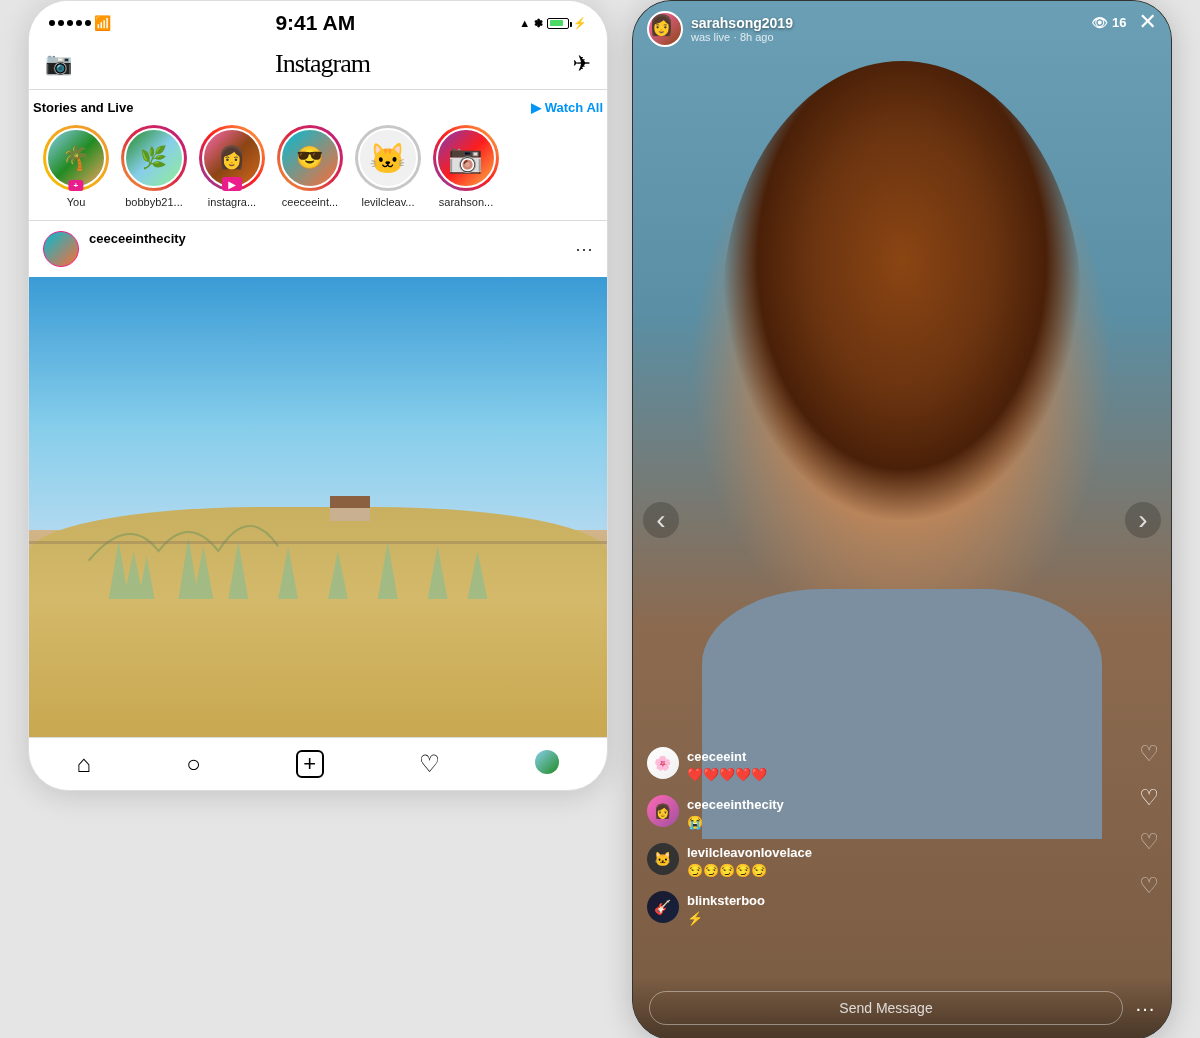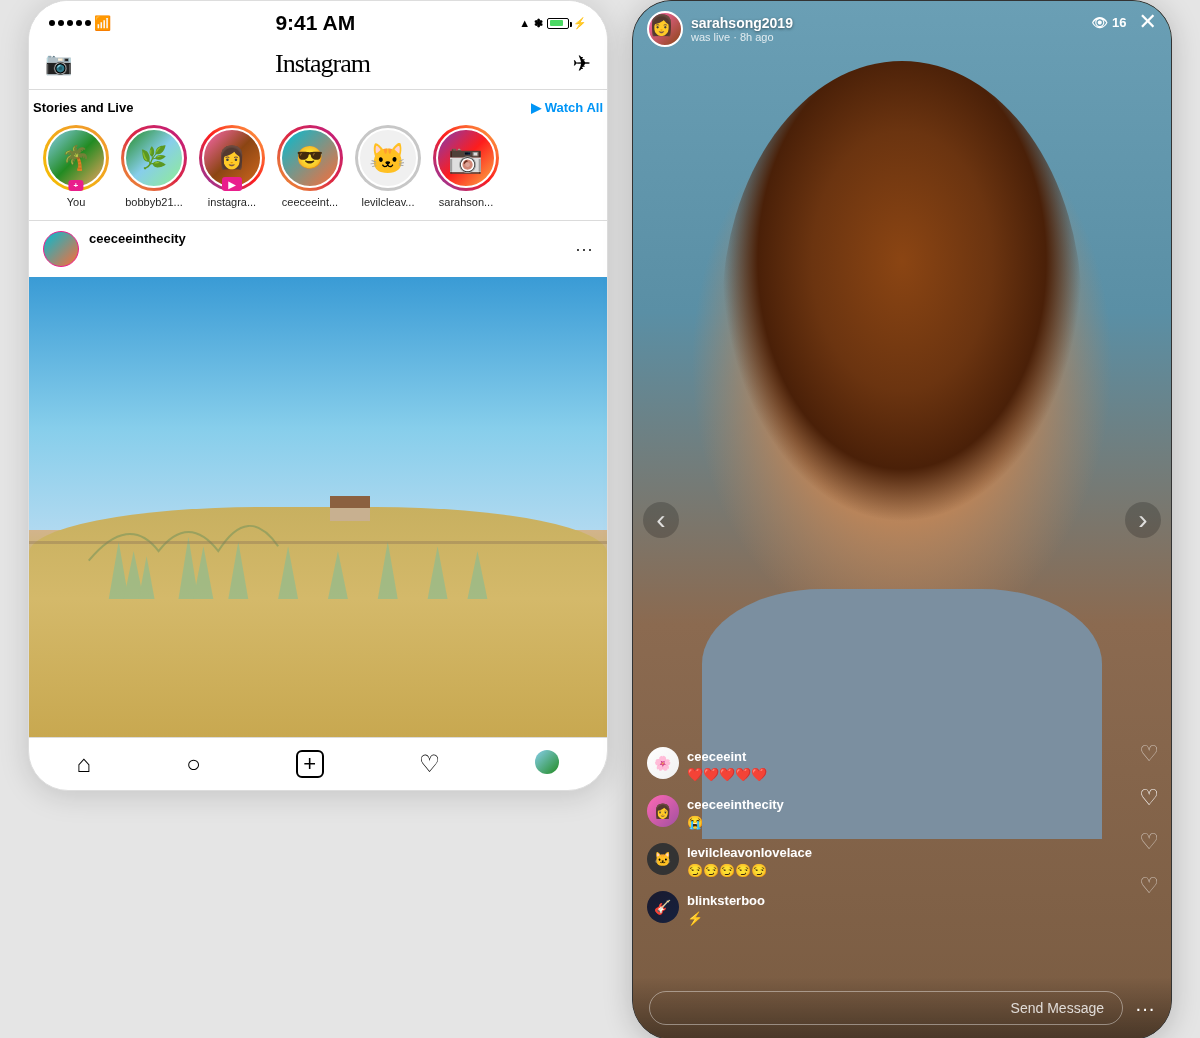--- a/index.html
+++ b/index.html
@@ -368,21 +368,21 @@
     }
     .send-message-btn {
       color: rgba(255,255,255,0.8);
       font-size: 14px;
       border: 1px solid rgba(255,255,255,0.4);
       border-radius: 22px;
       padding: 8px 18px;
       background: transparent;
       cursor: pointer;
       flex: 1;
-      text-align: right;
+      text-align: center;
     }
     .more-options {
       color: #fff;
       font-size: 20px;
       cursor: pointer;
       margin-left: 12px;
     }
 
     .cat-emoji { font-size: 30px; }
   </style>

